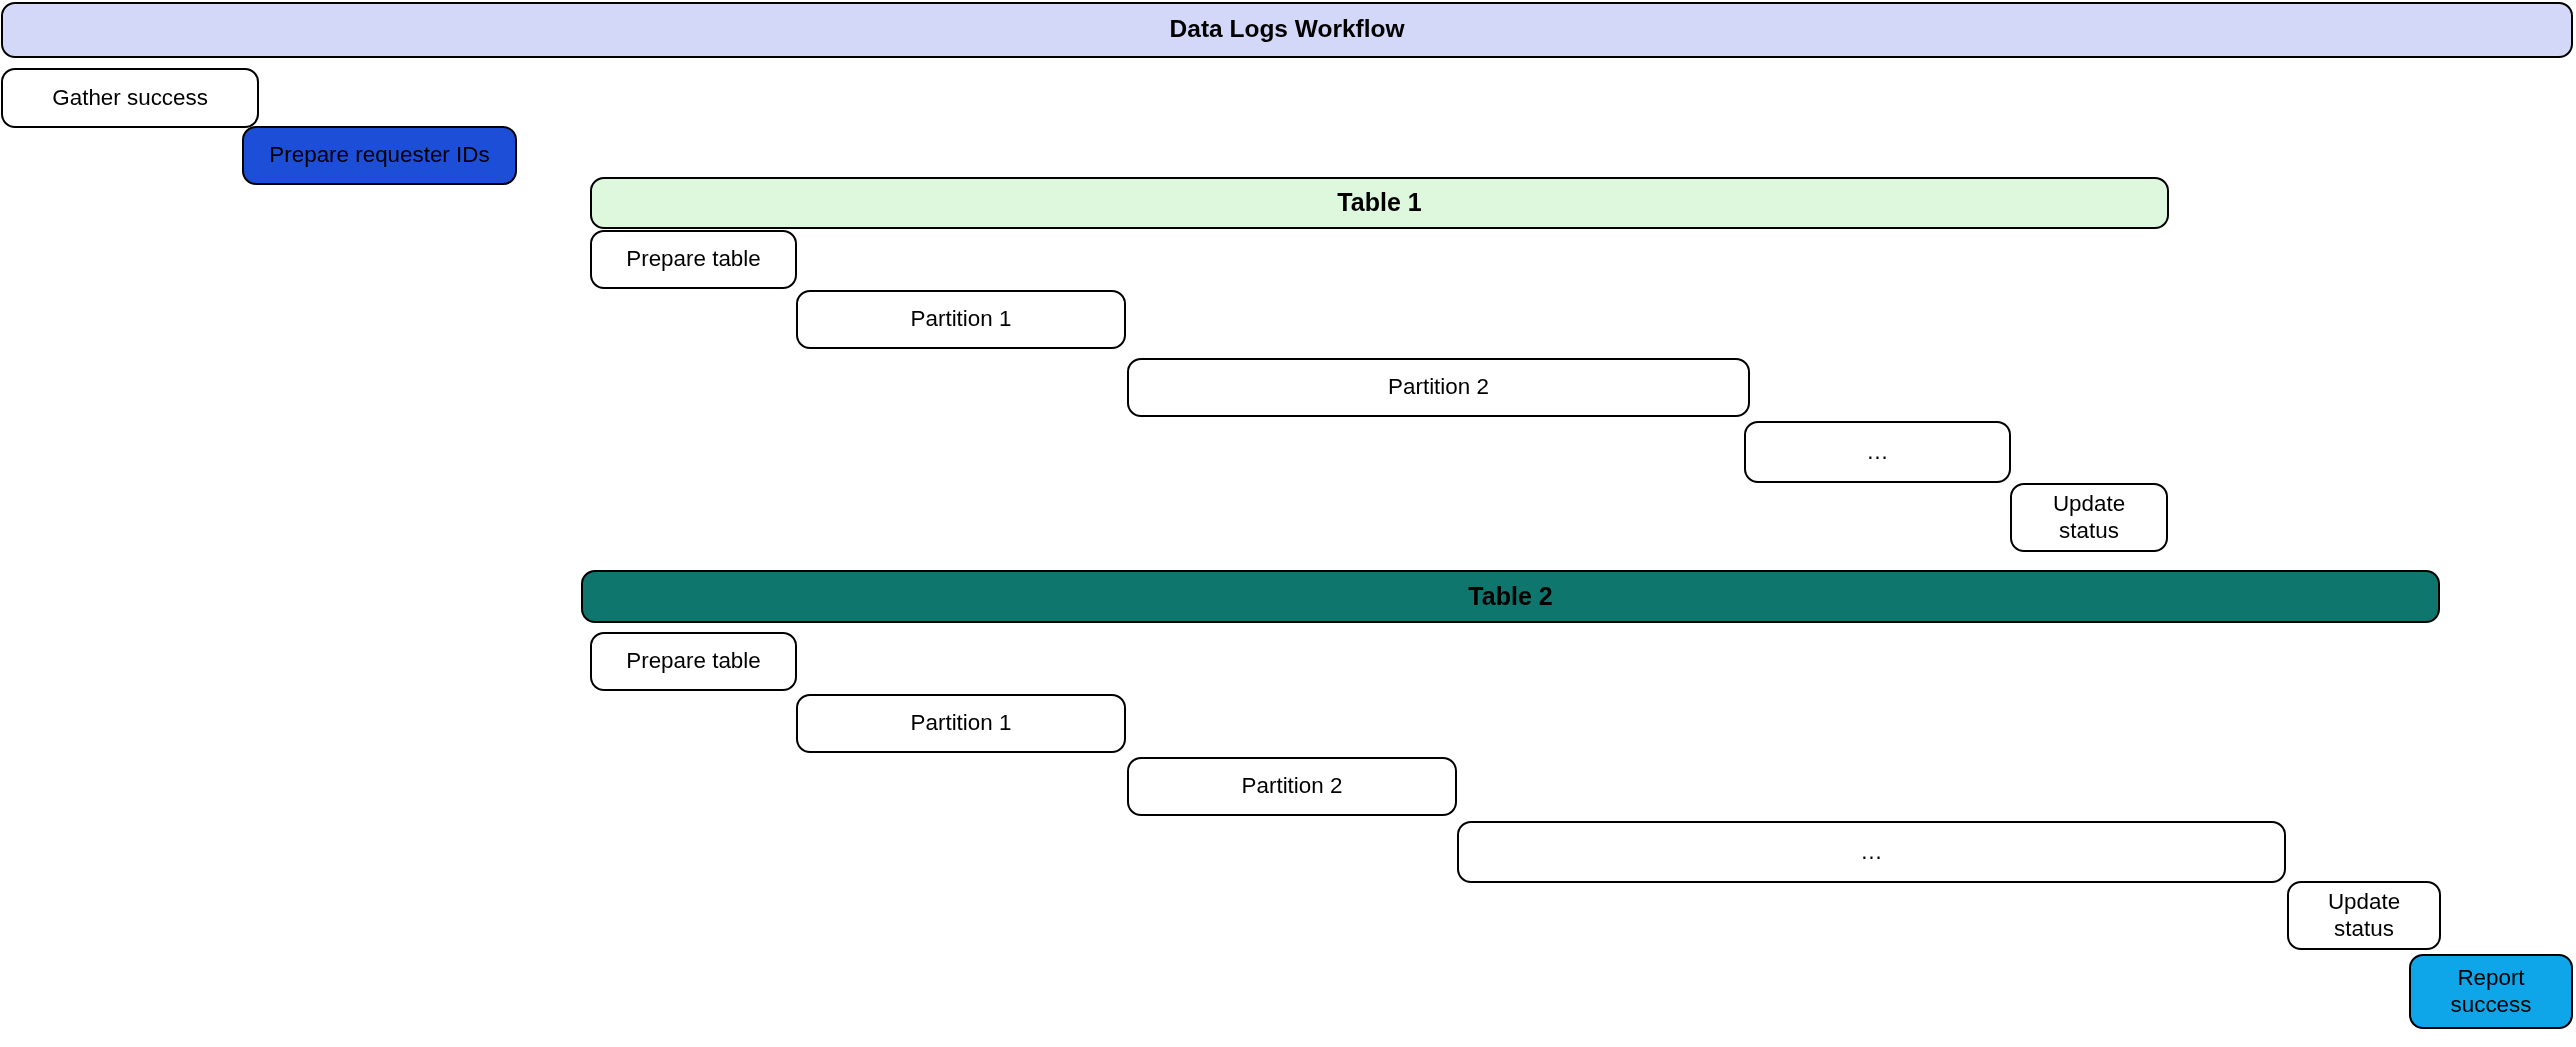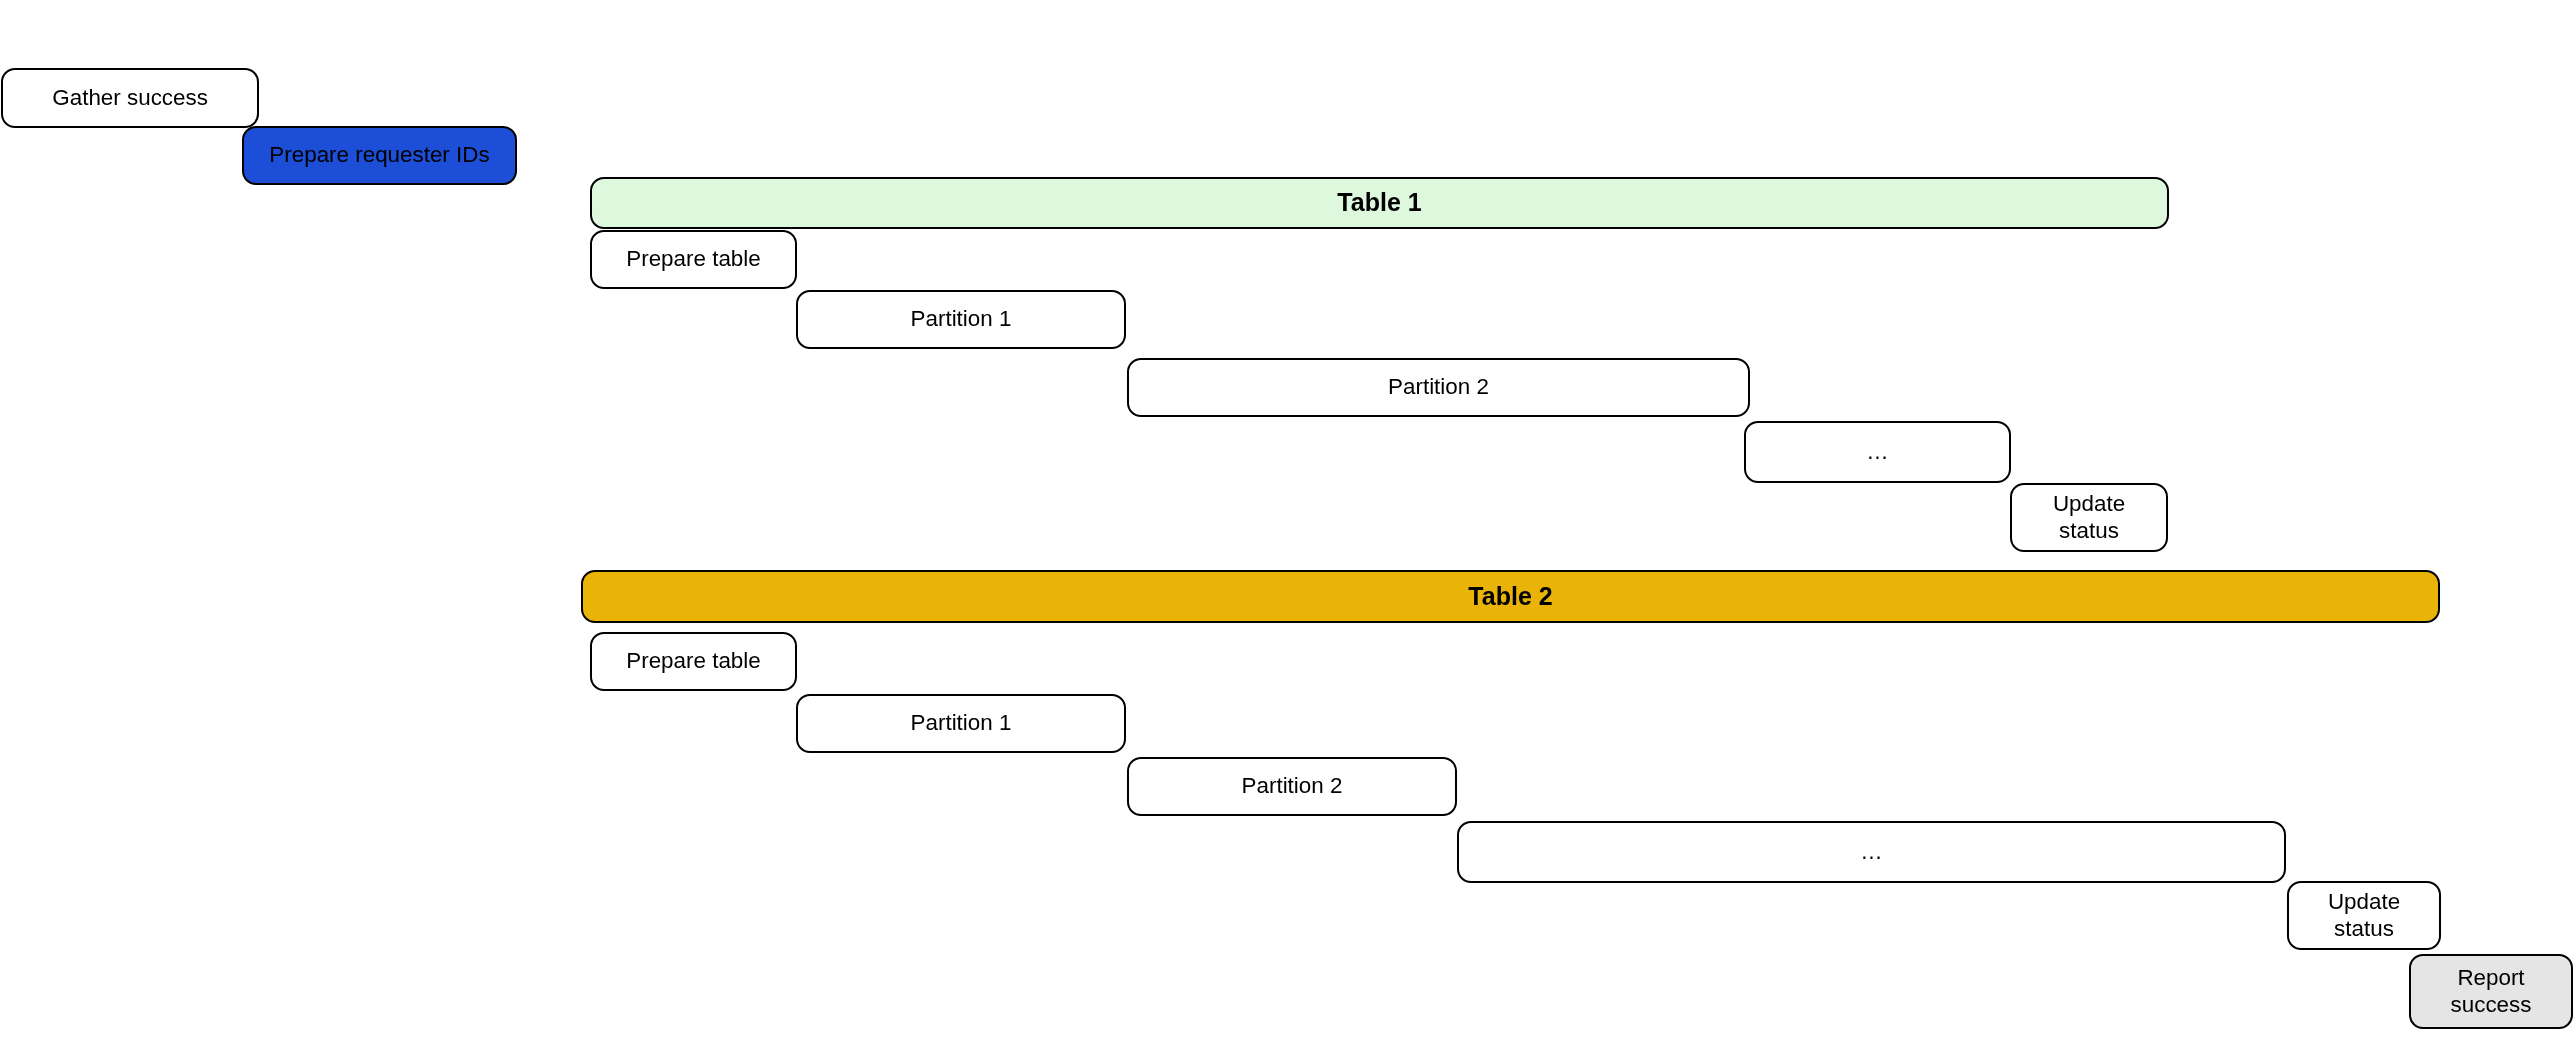--- a/index.html
+++ b/index.html
@@ -37,32 +37,33 @@
   }
   .node.workflow-header {
     font-weight: bold;
     font-size: 24.5px;
   }
 </style>
 </head>
 <body>
 
 <div id="canvas">
+    <div class="node workflow-header" style="left: 1.1px; top: 1.6px; width: 2572px; height: 56px; background: rgb(211, 216, 248); border-color: rgb(0, 0, 0);">Data Logs Workflow</div>
     <div class="node" style="left: 1.1px; top: 68px; width: 258px; height: 60px; background: rgb(255, 255, 255); border-color: rgb(0, 0, 0);">Gather success</div>
     <div class="node" style="left: 242px; top: 126px; width: 275px; height: 59px; background: #1d4ed8; border-color: rgb(0, 0, 0);">Prepare requester IDs</div>
     <div class="node group" style="left: 590px; top: 177px; width: 1579px; height: 52px; background: rgb(221, 248, 221); border-color: rgb(0, 0, 0);">Table 1</div>
     <div class="node" style="left: 590px; top: 230px; width: 207px; height: 59px; background: rgb(255, 255, 255); border-color: rgb(0, 0, 0);">Prepare table</div>
     <div class="node" style="left: 796px; top: 290px; width: 330px; height: 59px; background: rgb(255, 255, 255); border-color: rgb(0, 0, 0);">Partition 1</div>
     <div class="node" style="left: 1127px; top: 358px; width: 623px; height: 59px; background: rgb(255, 255, 255); border-color: rgb(0, 0, 0);">Partition 2</div>
     <div class="node" style="left: 1744px; top: 421px; width: 267px; height: 62px; background: rgb(255, 255, 255); border-color: rgb(0, 0, 0);">…</div>
     <div class="node" style="left: 2010px; top: 483px; width: 158px; height: 69px; background: rgb(255, 255, 255); border-color: rgb(0, 0, 0);">Update
 status</div>
-    <div class="node group" style="left: 581px; top: 570px; width: 1859px; height: 53px; background: #eab308; border-color: rgb(0, 0, 0);">Table 2</div>
+    <div class="node group" style="left: 581px; top: 570px; width: 1859px; height: 53px; background: #0f766e; border-color: rgb(0, 0, 0);">Table 2</div>
     <div class="node" style="left: 590px; top: 632px; width: 207px; height: 59px; background: rgb(255, 255, 255); border-color: rgb(0, 0, 0);">Prepare table</div>
     <div class="node" style="left: 796px; top: 694px; width: 330px; height: 59px; background: rgb(255, 255, 255); border-color: rgb(0, 0, 0);">Partition 1</div>
     <div class="node" style="left: 1127px; top: 757px; width: 330px; height: 59px; background: rgb(255, 255, 255); border-color: rgb(0, 0, 0);">Partition 2</div>
     <div class="node" style="left: 1457px; top: 821px; width: 829px; height: 62px; background: rgb(255, 255, 255); border-color: rgb(0, 0, 0);">…</div>
     <div class="node" style="left: 2287px; top: 881px; width: 154px; height: 69px; background: rgb(255, 255, 255); border-color: rgb(0, 0, 0);">Update
 status</div>
-    <div class="node" style="left: 2409px; top: 954px; width: 164px; height: 75px; background: #e5e5e5; border-color: rgb(0, 0, 0);">Report
+    <div class="node" style="left: 2409px; top: 954px; width: 164px; height: 75px; background: #0ea5e9; border-color: rgb(0, 0, 0);">Report
 success</div>
   </div>
 
 
 </body></html>

